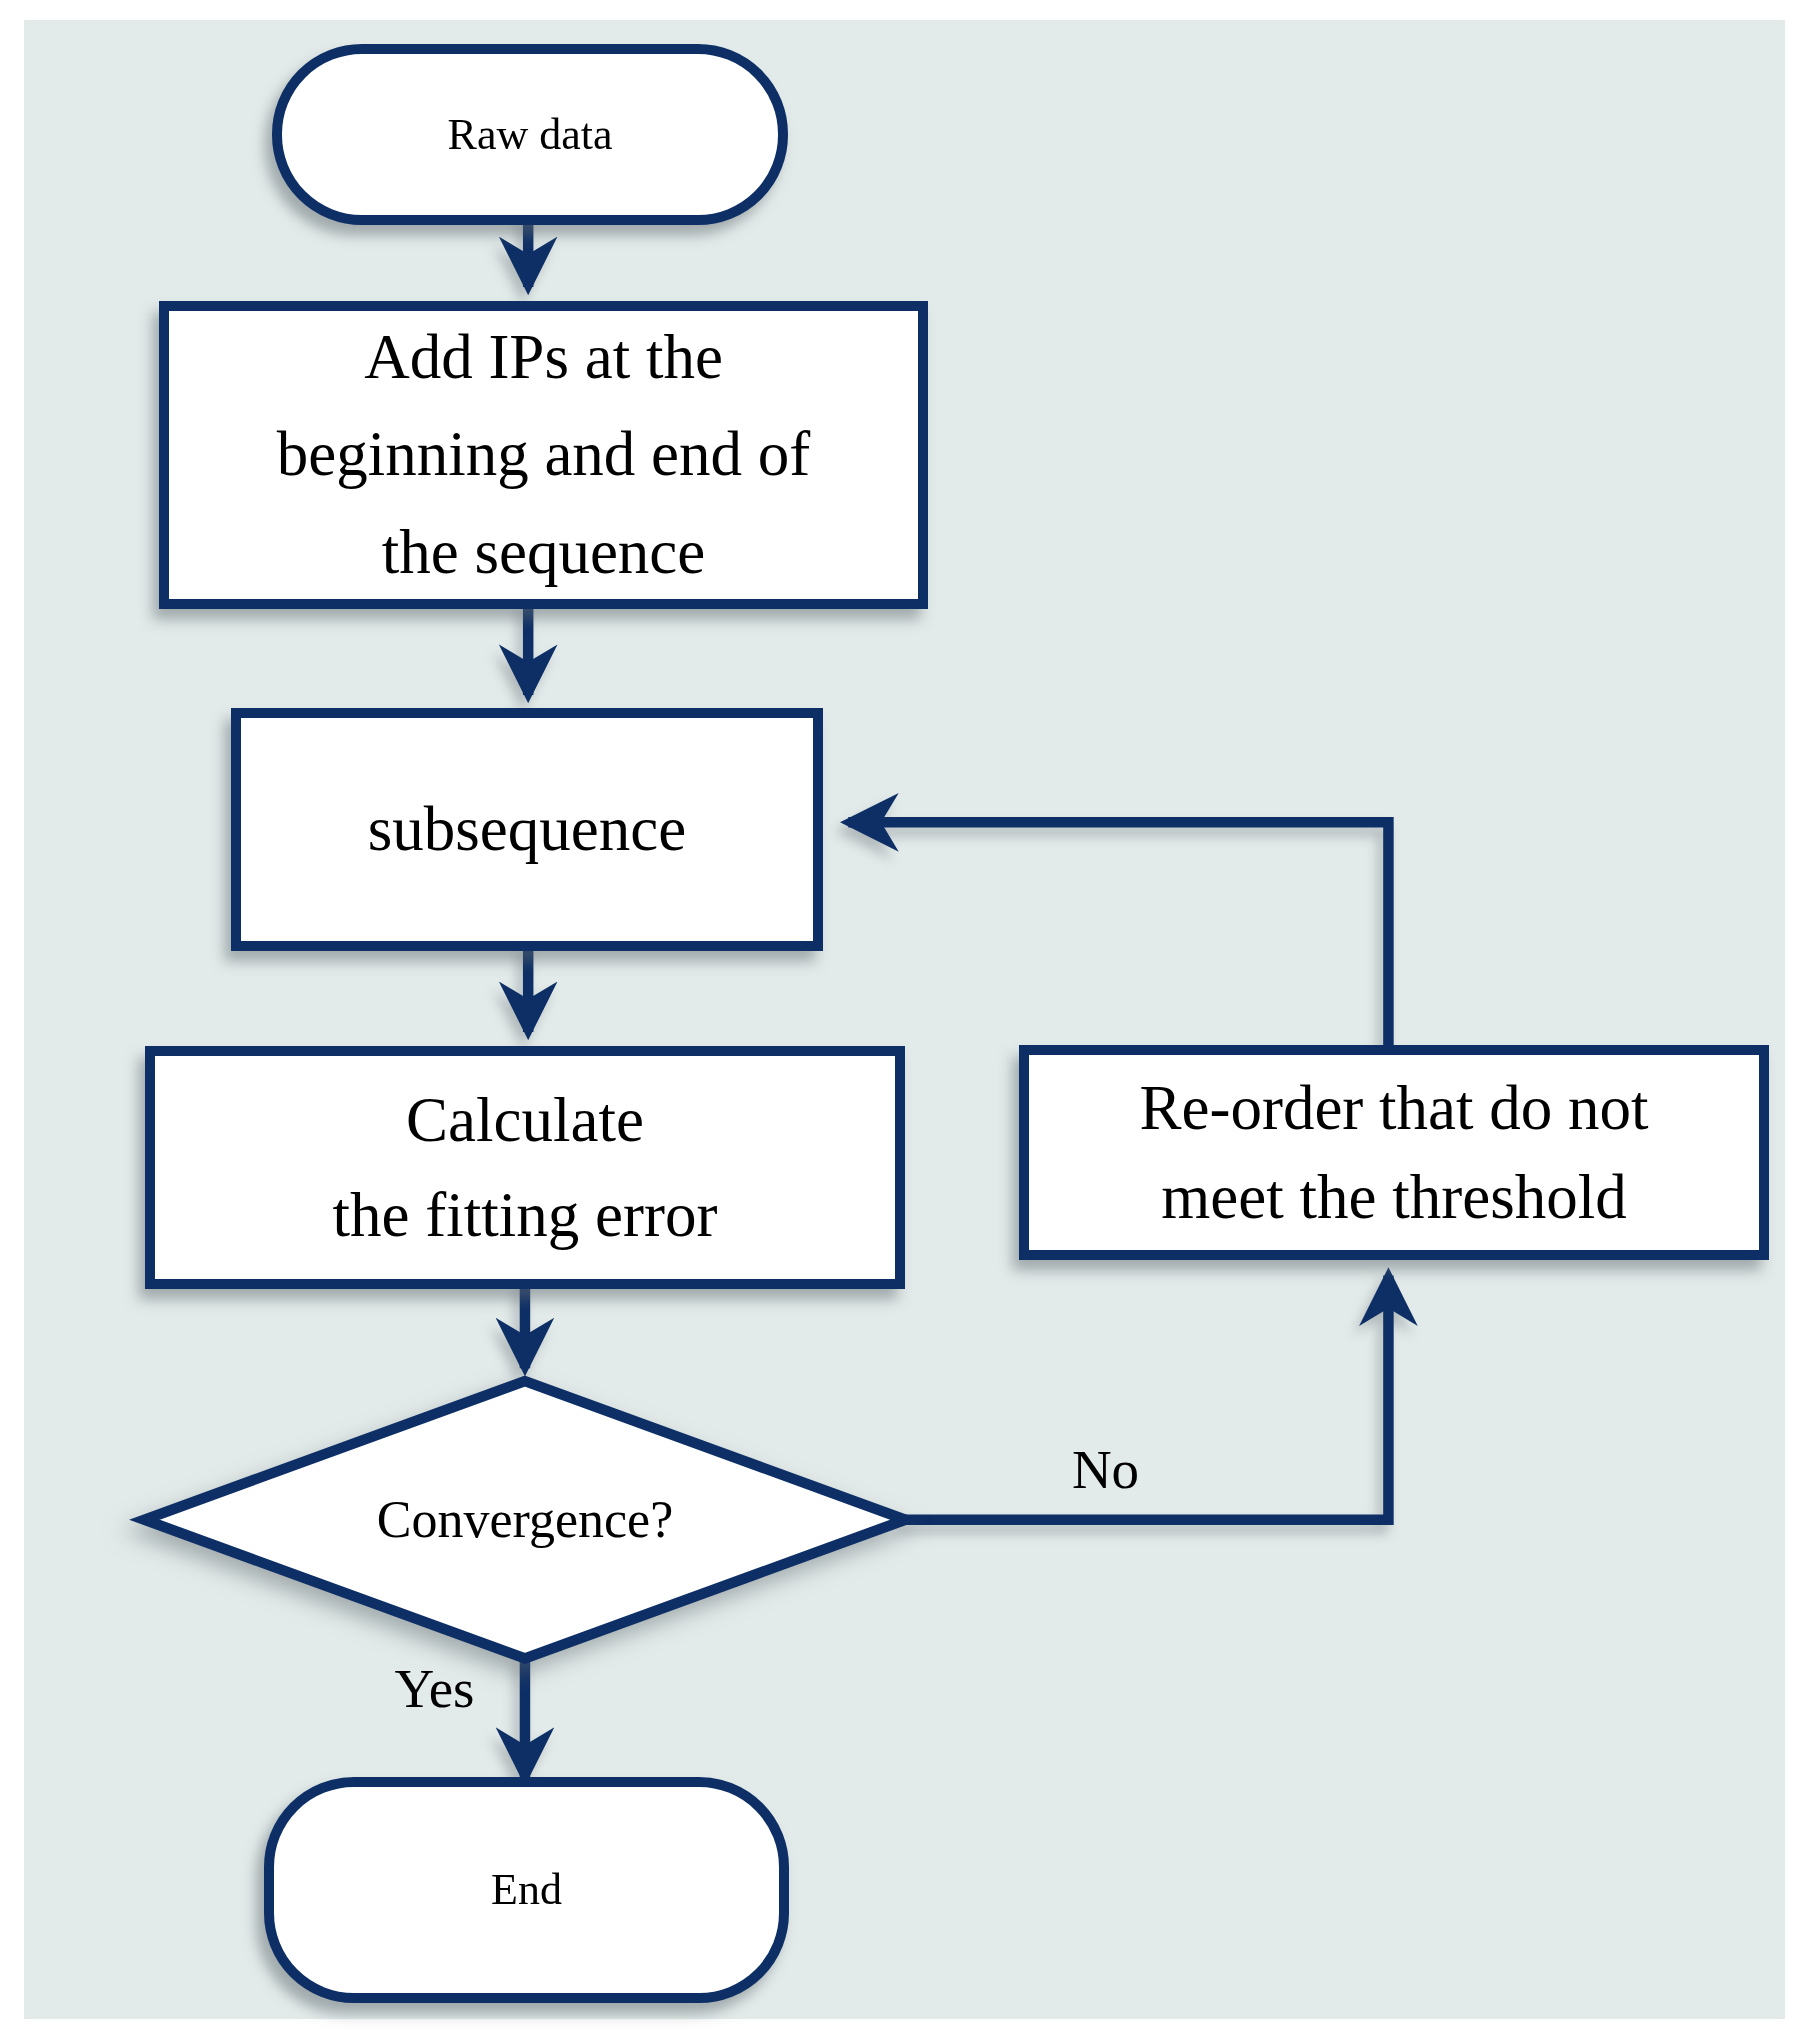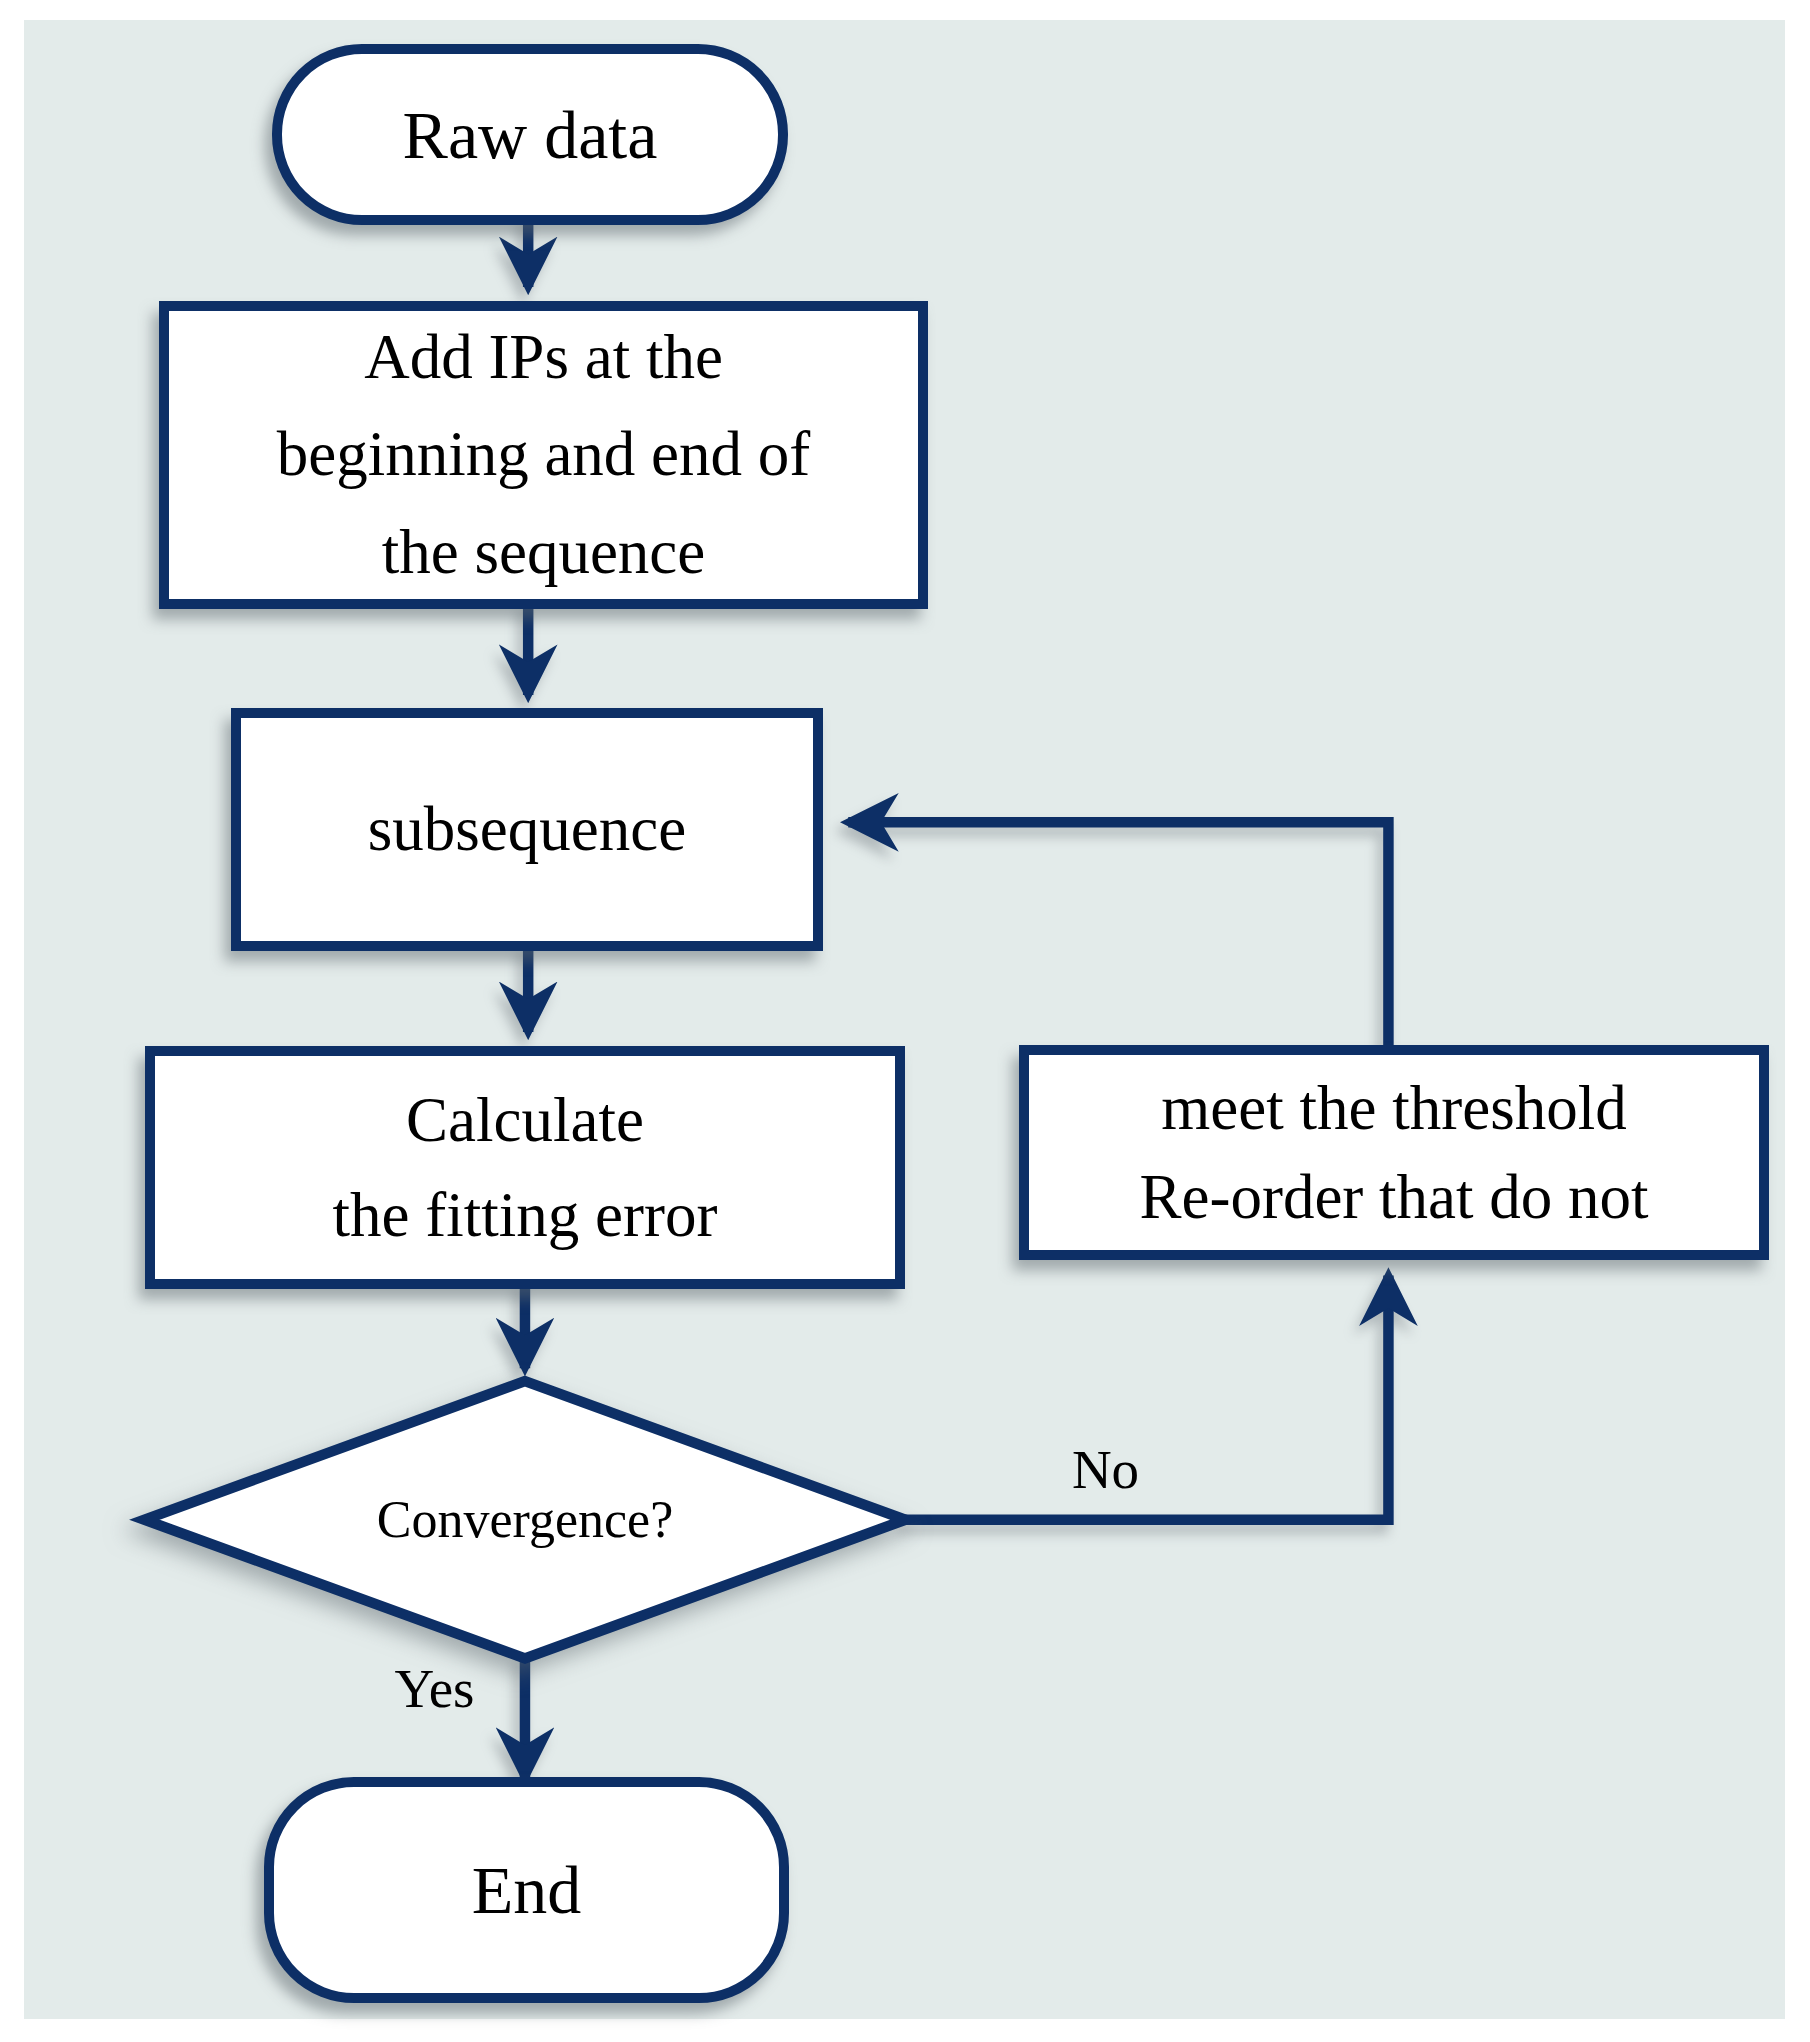--- a/index.html
+++ b/index.html
@@ -25,21 +25,21 @@
     fill:var(--shape-fill);stroke:var(--border-navy);stroke-width:13;stroke-linejoin:miter;
     filter:drop-shadow(-9px 13px 14px rgba(96,106,112,.5));
   }
   .node{
     position:absolute;box-sizing:border-box;z-index:2;
     background:var(--shape-fill);border:10.5px solid var(--border-navy);
     box-shadow:-7.3px 10.5px 13px rgba(96,106,112,.5);
     display:flex;flex-direction:column;align-items:center;justify-content:center;
     text-align:center;font-size:63px;line-height:1.5;
   }
-  .terminator{border-radius:90px;font-size:68px;}
+  .terminator{border-radius:90px;font-size:44px;}
   .tight{line-height:1.4;}
   .wide{line-height:1.55;}
   .float-label{
     position:absolute;z-index:3;display:flex;align-items:center;justify-content:center;
     font-size:55px;text-align:left;
   }
   .diamond-label{
     position:absolute;z-index:3;left:267px;top:1447px;width:516px;height:145px;
     display:flex;align-items:center;justify-content:center;font-size:52px;
   }
@@ -79,22 +79,22 @@
   <div class="node wide" style="left:231px;top:708px;width:592px;height:243px;">
     <span>subsequence</span>
   </div>
 
   <div class="node" style="left:145px;top:1046px;width:760px;height:243px;">
     <span>Calculate</span>
     <span>the fitting error</span>
   </div>
 
   <div class="node tight" style="left:1019px;top:1045px;width:750px;height:215px;">
+    <span>Re-order that do not</span>
     <span>meet the threshold</span>
-    <span>Re-order that do not</span>
   </div>
 
   <div class="diamond-label">
     <span>Convergence?</span>
   </div>
 
   <div class="node terminator" style="left:264px;top:1777px;width:525px;height:226px;">
     <span>End</span>
   </div>
 

